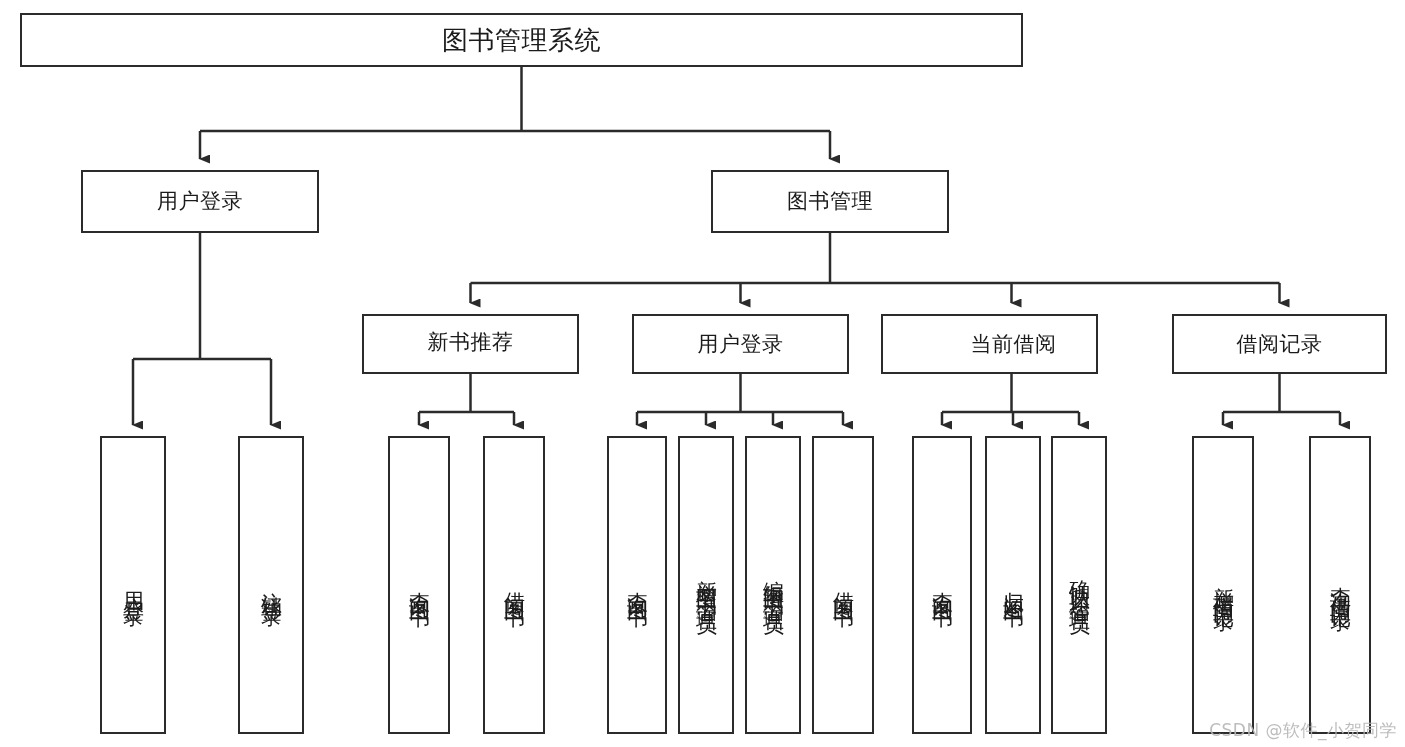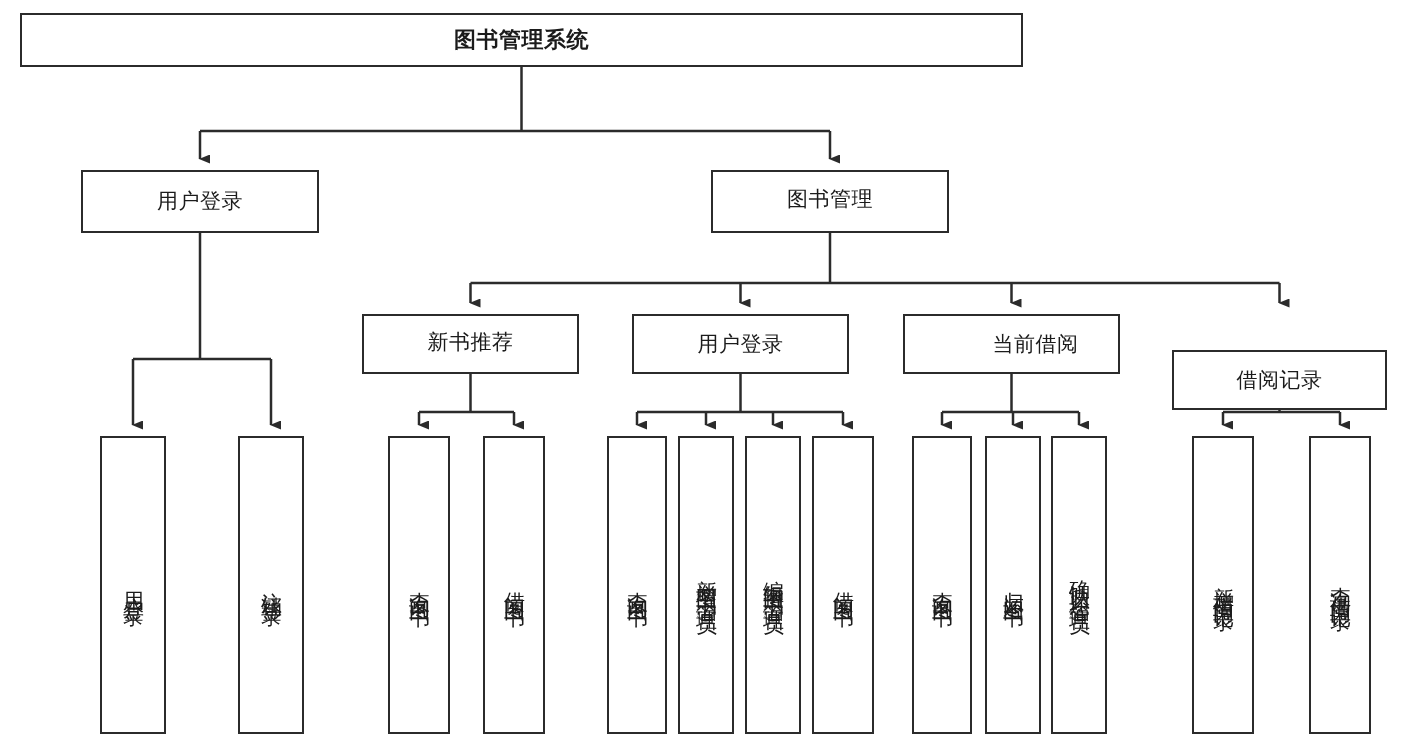--- a/index.html
+++ b/index.html
@@ -52,22 +52,21 @@
   }
   .node-box.leaf .node-label {
     writing-mode: vertical-rl;
     text-orientation: upright;
     white-space: nowrap;
     letter-spacing: 5px;
     font-size: 21px;
     line-height: 1;
   }
   .node-box.root .node-label {
-    font-size: 22px;
-    font-weight: bold;
+    font-size: 26px;
   }
   #watermark {
     position: absolute;
     right: 8px;
     bottom: 5px;
     color: #b8b8b8;
     font-size: 17px;
     letter-spacing: 0.5px;
     white-space: nowrap;
     pointer-events: none;
@@ -122,33 +121,33 @@
       </g>
   </svg>
 
   <div id="node-layer">
       <div class="node-box root" style="left: 20px; top: 13px; width: 1003px; height: 54px;">
         <span class="node-label">图书管理系统</span>
       </div>
       <div class="node-box" style="left: 81px; top: 170px; width: 238px; height: 63px;">
         <span class="node-label">用户登录</span>
       </div>
-      <div class="node-box" style="left: 711px; top: 170px; width: 238px; height: 63px; font-family: Liberation Mono, monospace;">
+      <div class="node-box" style="left: 711px; top: 170px; width: 238px; height: 63px;">
         <span class="node-label">图书管理</span>
       </div>
       <div class="node-box" style="left: 362px; top: 314px; width: 217px; height: 60px; font-family: Liberation Mono, monospace;">
         <span class="node-label">新书推荐</span>
       </div>
       <div class="node-box" style="left: 632px; top: 314px; width: 217px; height: 60px;">
         <span class="node-label">用户登录</span>
       </div>
-      <div class="node-box" style="left: 903px; top: 314px; width: 217px; height: 60px; padding-left: 48px;">
+      <div class="node-box" style="left: 881px; top: 314px; width: 217px; height: 60px; padding-left: 48px;">
         <span class="node-label">当前借阅</span>
       </div>
-      <div class="node-box" style="left: 1172px; top: 314px; width: 215px; height: 60px; margin-top: 36px;">
+      <div class="node-box" style="left: 1172px; top: 314px; width: 215px; height: 60px;">
         <span class="node-label">借阅记录</span>
       </div>
       <div class="node-box leaf" style="left: 100px; top: 436px; width: 66px; height: 298px;">
         <span class="node-label">用户登录</span>
       </div>
       <div class="node-box leaf" style="left: 238px; top: 436px; width: 66px; height: 298px;">
         <span class="node-label">注销登录</span>
       </div>
       <div class="node-box leaf" style="left: 388px; top: 436px; width: 62px; height: 298px;">
         <span class="node-label">查询图书</span>
@@ -178,13 +177,14 @@
         <span class="node-label">确认归还（管理员）</span>
       </div>
       <div class="node-box leaf" style="left: 1192px; top: 436px; width: 62px; height: 298px;">
         <span class="node-label">新增借阅记录</span>
       </div>
       <div class="node-box leaf" style="left: 1309px; top: 436px; width: 62px; height: 298px;">
         <span class="node-label">查询借阅记录</span>
       </div>
     </div>
 
+  <div id="watermark">CSDN @软件_小贺同学</div>
 </div>
 
 </body></html>

